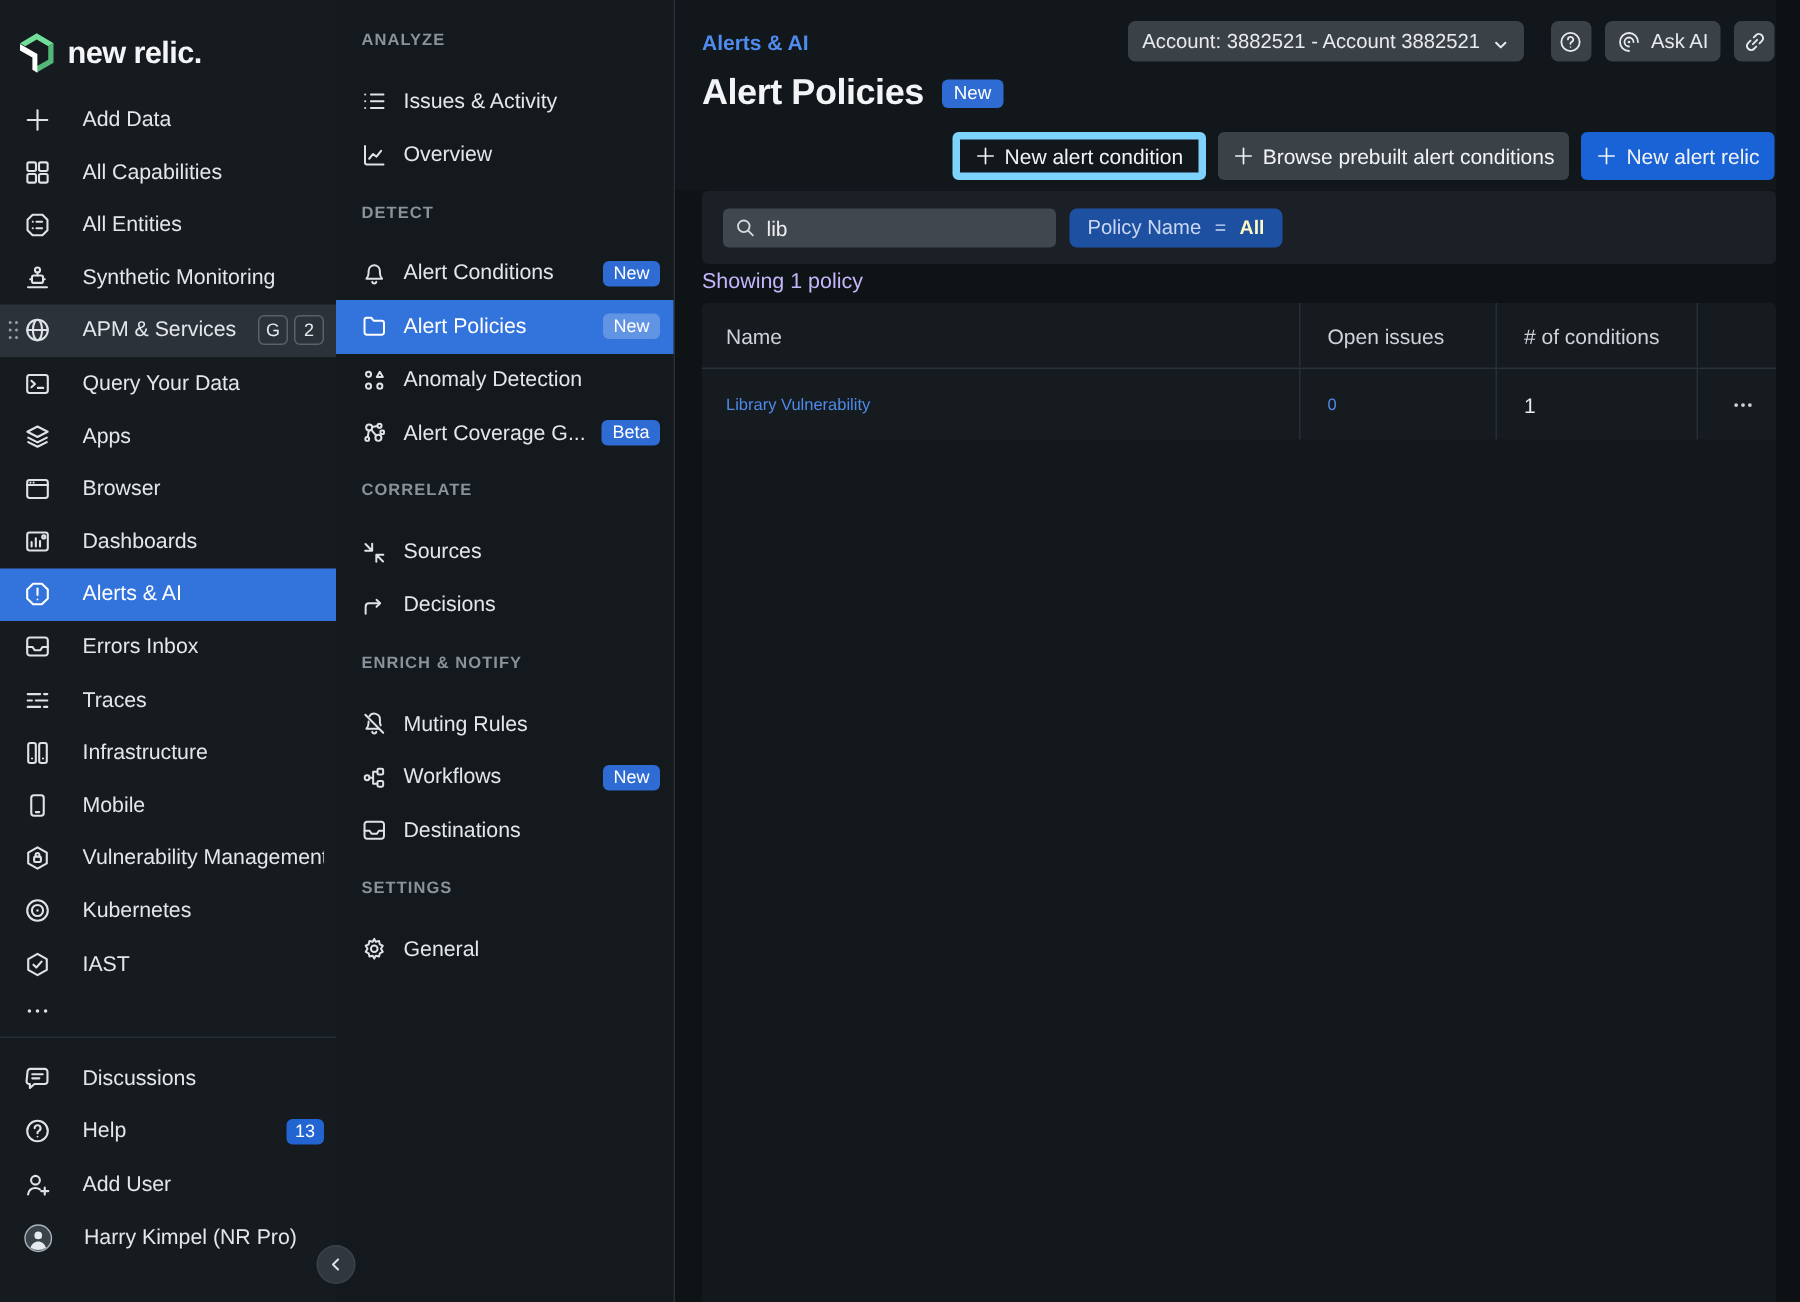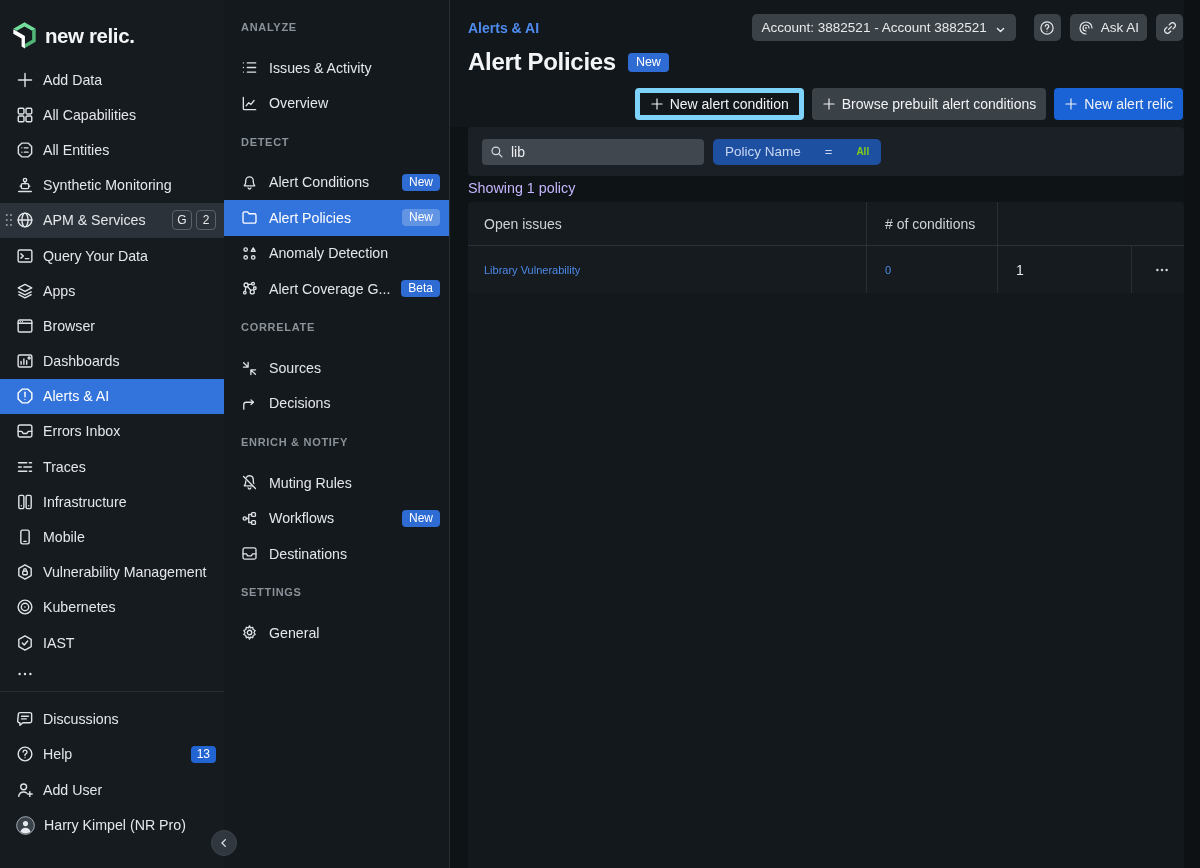--- a/index.html
+++ b/index.html
@@ -18,21 +18,21 @@
   }
   .sidebar > * { flex:none; }
   .logo-row { height:56px; padding:15px 0 0 12px; display:flex; align-items:center; gap:8px; }
   .logo-mark { width:25px; height:29px; display:inline-flex; }
   .logo-text { color:#f3f5f6; font-weight:700; font-size:20.5px; letter-spacing:-0.4px; }
   .nav-scroll { padding-top:6px; }
   .nav-scroll .nav-item { height:35.2px; }
   .nav-scroll .nav-item.short { height:28px; }
   .nav-item {
     height:35.4px; display:flex; align-items:center; padding:0 8px 0 16px;
-    color:#e4e7ea; cursor:pointer; position:relative; font-size:14.2px;
+    color:#e4e7ea; cursor:pointer; position:relative; font-size:14.2px;gap:12px;
   }
   .nav-item .nicon { width:18px; height:18px; display:inline-flex; margin-right:9px; color:#dfe3e6; flex:none; }
   .nav-item .nicon svg { width:18px; height:18px; }
   .nav-item .nlabel { white-space:nowrap; overflow:hidden; }
   .nav-item.selected { background:#3273dc; }
   .nav-item.selected .nlabel, .nav-item.selected .nicon { color:#ffffff; }
   .nav-item.hovered { background:#2b323a; }
   .drag-dots { position:absolute; left:5px; top:50%; transform:translateY(-50%); width:8px; height:14px; color:#98a0a7; display:none; }
   .nav-item.hovered .drag-dots { display:block; }
   .nav-trailing { margin-left:auto; display:flex; gap:4px; align-items:center; }
@@ -122,25 +122,25 @@
     width:222px; height:26px; background:#41474e; border-radius:4px;
     display:flex; align-items:center; padding:0 8px; gap:7px;
   }
   .search-box svg { width:14px; height:14px; color:#d6dade; flex:none; }
   .search-box input {
     background:transparent; border:none; outline:none; color:#eceef0;
     font-size:14px; font-family:inherit; width:100%; padding:0;
   }
   .chip {
     height:26px; background:#1e50a2; border-radius:5px; display:inline-flex;
-    align-items:center; padding:0 12px; gap:24px; cursor:pointer;
+    align-items:center; padding:0 12px; gap:9px; cursor:pointer;
   }
   .chip .fld { color:#c9d7f2; font-size:13.5px; }
   .chip .op { color:#c9d7f2; font-size:13px; }
-  .chip .val { color:#84cc16; font-size:10px; font-weight:700; }
+  .chip .val { color:#fef9c3; font-size:13px; font-weight:700; }
   .summary { height:26px; line-height:25px; font-size:14.3px; color:#c4b5fd; flex:none; }
   .body-panel { flex:1; background:#12181c; border-radius:4px 4px 0 0; min-height:0; }
   .ptable { background:#161b20; border-radius:4px 4px 0 0; }
   .trow { display:grid; grid-template-columns:398px 131px 134px 1fr; }
   .trow.head { height:44px; border-bottom:1px solid #2a3138; }
   .trow.data { height:47px; }
   .tcell { display:flex; align-items:center; padding:0 16px; min-width:0; }
   .trow .tcell + .tcell { border-left:1px solid #272e34; padding-left:18px; }
   .th { color:#ced3d8; font-size:14px; font-weight:400; }
   .cell-link { color:#4e8ae8; text-decoration:none; cursor:pointer; font-size:11px; }
@@ -622,20 +622,21 @@
         <div class="chip">
           <span class="fld">Policy Name</span>
           <span class="op">=</span>
           <span class="val">All</span>
         </div>
       </div>
       <div class="summary">Showing 1 policy</div>
       <div class="body-panel">
         <div class="ptable">
           <div class="trow head" id="thead">
+              <div class="tcell th">Name</div>
               <div class="tcell th">Open issues</div>
               <div class="tcell th"># of conditions</div>
               <div class="tcell th"></div>
             </div>
           <div id="tbody">
               <div class="trow data">
                 <div class="tcell">
                   <a class="cell-link">Library Vulnerability</a>
                 </div>
                 <div class="tcell">

